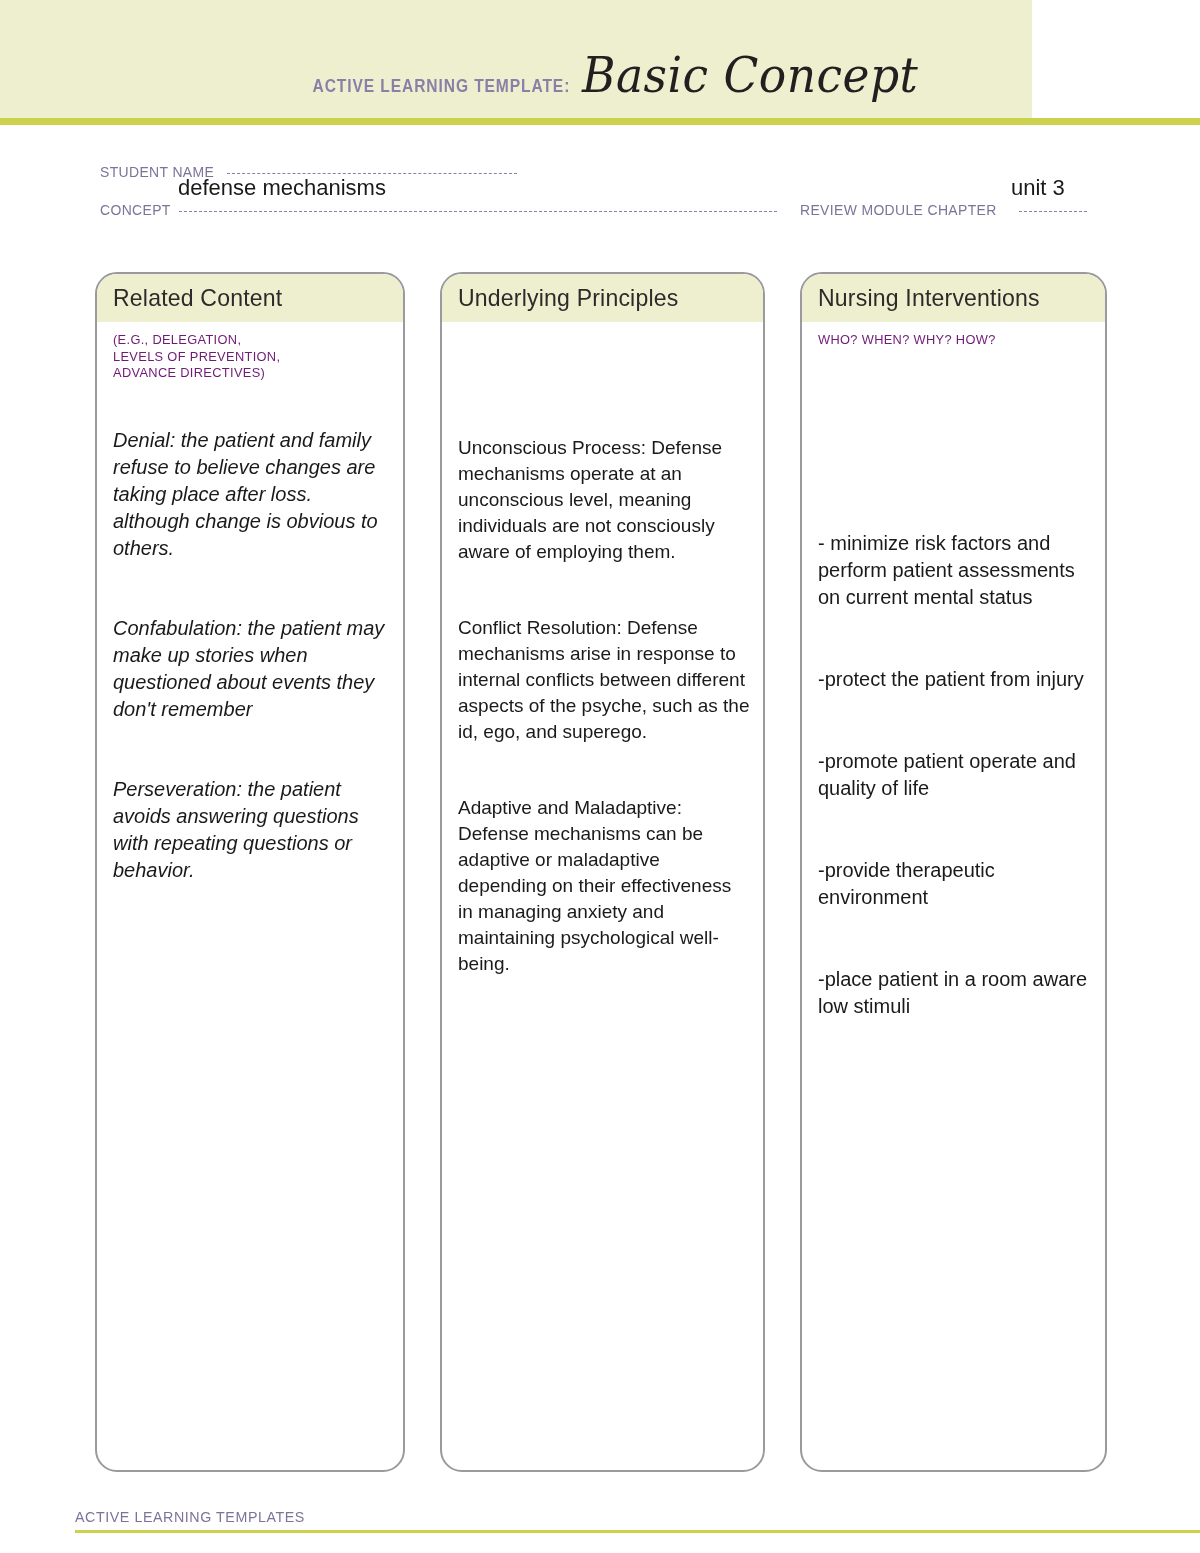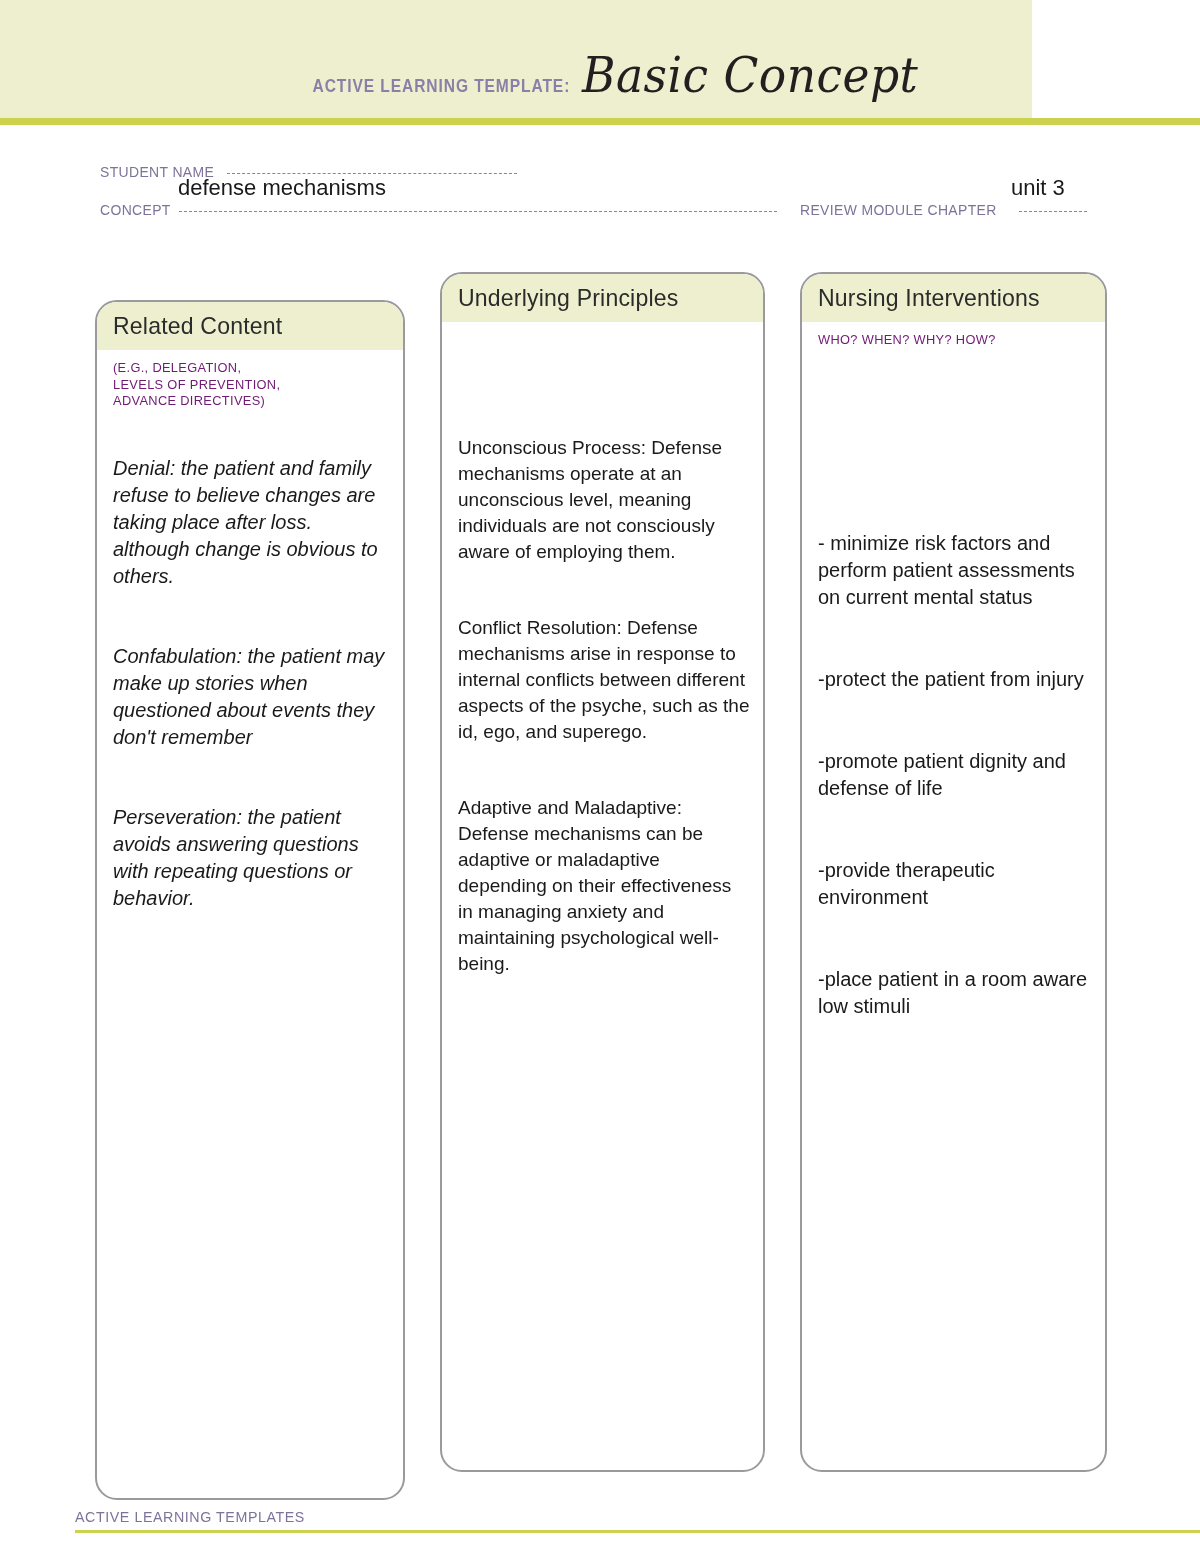--- a/index.html
+++ b/index.html
@@ -122,21 +122,21 @@
   .col {
     position: absolute;
     top: 272px;
     height: 1200px;
     border: 2px solid #9a9a9e;
     border-radius: 22px;
     background: #ffffff;
     box-sizing: border-box;
     overflow: hidden;
   }
-  #col-related   { left: 95px;  width: 310px; margin-top: 28px; }
+  #col-related   { left: 95px;  width: 310px; }
   #col-principles{ left: 440px; width: 325px; }
   #col-nursing   { left: 800px; width: 307px; }
 
   .col-head {
     background: #eeefce;
     height: 48px;
     line-height: 48px;
     padding: 0 0 0 16px;
     font-size: 24px;
     color: #2b2b2b;
@@ -245,21 +245,21 @@
       <p class="para">Adaptive and Maladaptive: Defense mechanisms can be adaptive or maladaptive depending on their effectiveness in managing anxiety and maintaining psychological well-being.</p>
     </div>
   </div>
 
   <div class="col" id="col-nursing">
     <div class="col-head"><span>Nursing Interventions</span></div>
     <div class="col-sub"><span>WHO? WHEN? WHY? HOW?</span></div>
     <div class="col-body" id="body-nursing">
       <p class="para">- minimize risk factors and perform patient assessments on current mental status</p>
       <p class="para">-protect the patient from injury</p>
-      <p class="para">-promote patient dignity and defense of life</p>
+      <p class="para">-promote patient operate and quality of life</p>
       <p class="para">-provide therapeutic environment</p>
       <p class="para">-place patient in a room aware low stimuli</p>
     </div>
   </div>
 
 </div>
 
 <div class="footer">
   <div><span class="footer-text">ACTIVE LEARNING TEMPLATES</span></div>
   <div class="footer-rule"></div>

